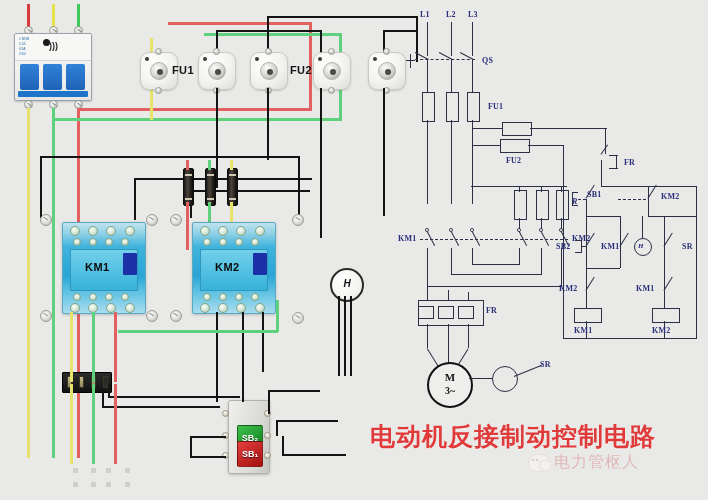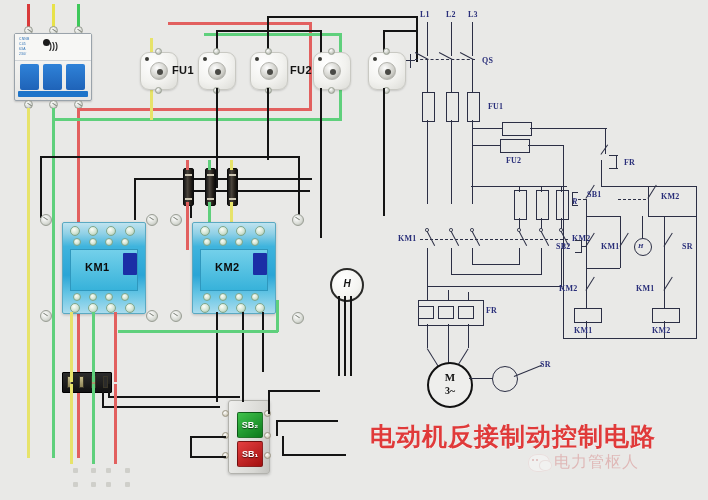--- a/index.html
+++ b/index.html
@@ -75,21 +75,21 @@
   .tblock{position:absolute;background:linear-gradient(#2c2c2c,#121212);border:1px solid #000;border-radius:1px;}
   .tblock .pin{position:absolute;top:3px;width:5px;height:12px;background:linear-gradient(#c8bf8e,#8d8457);border:1px solid #3a3628;box-sizing:border-box;}
 
   
   .pbstation{position:absolute;width:40px;height:72px;border-radius:3px;
     background:linear-gradient(100deg,#efefed,#d8d8d4 70%,#c3c3bf);
     border:1px solid #b2b2ad;box-shadow:0 1px 3px rgba(0,0,0,.22);}
   .pb{position:absolute;left:8px;width:24px;height:24px;border-radius:2px;border:1px solid rgba(0,0,0,.35);
       display:flex;align-items:center;justify-content:center;
       font-size:9px;font-weight:bold;color:#fff;text-shadow:0 1px 1px rgba(0,0,0,.6);}
-  .pb.green{top:11px;background:linear-gradient(145deg,#3fc24b,#0c7a1c);}
+  .pb.green{top:24px;background:linear-gradient(145deg,#3fc24b,#0c7a1c);}
   .pb.red{top:40px;background:linear-gradient(145deg,#e44040,#a30f0f);}
   .pb-lug{position:absolute;width:7px;height:7px;border-radius:50%;background:radial-gradient(circle at 35% 30%,#fff,#d6d2c4 60%,#a59f8c);border:1px solid #9b9583;box-sizing:border-box;}
 
   
   .roundrly{position:absolute;width:30px;height:30px;border-radius:50%;
     background:radial-gradient(circle at 36% 30%,#ffffff,#f4f4f1 60%,#e2e2dd);
     border:2px solid #2a2a28;}
   .roundrly span{position:absolute;left:0;right:0;top:8px;text-align:center;font-style:italic;font-weight:bold;font-size:10px;color:#111;}
 
   

